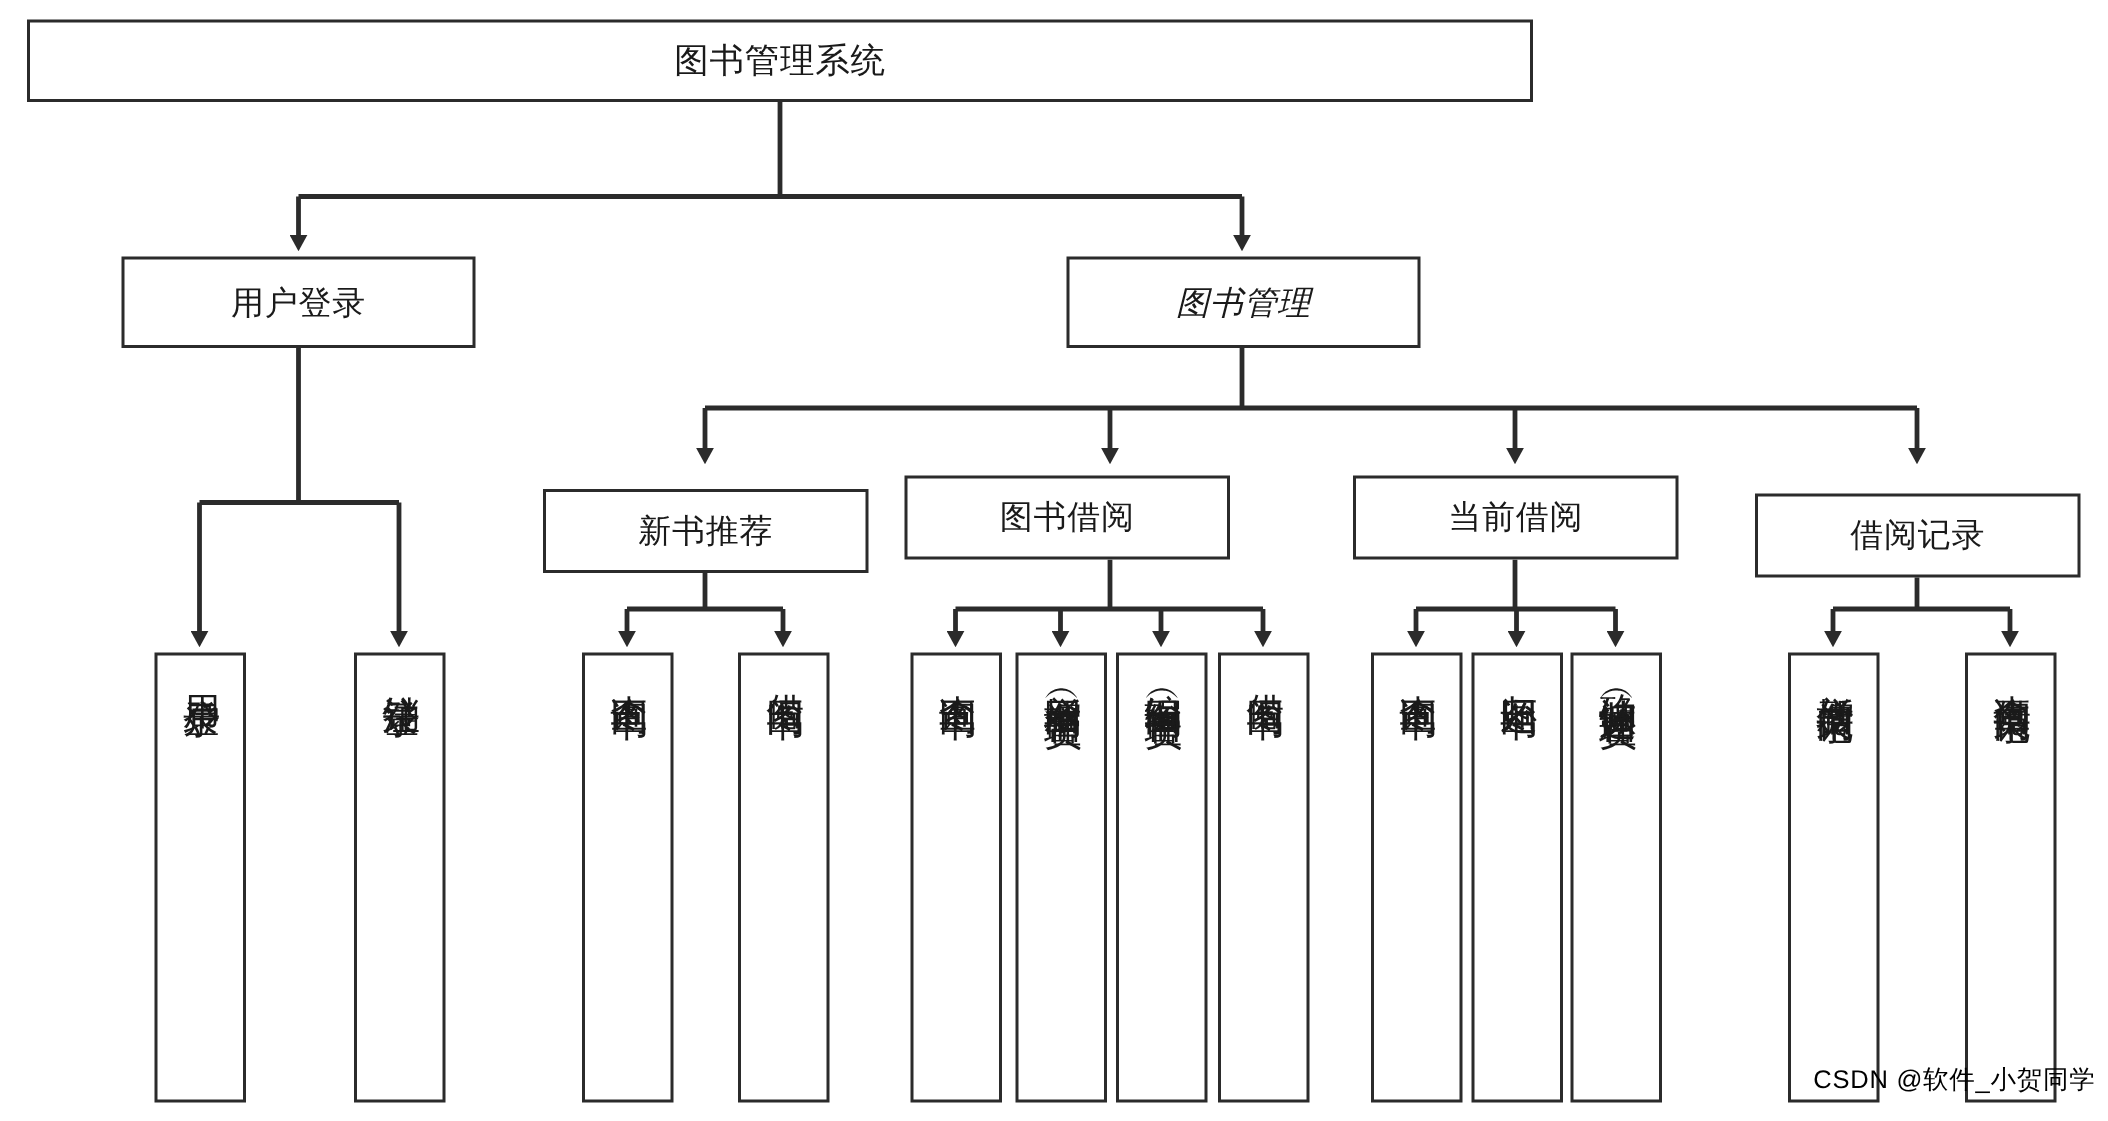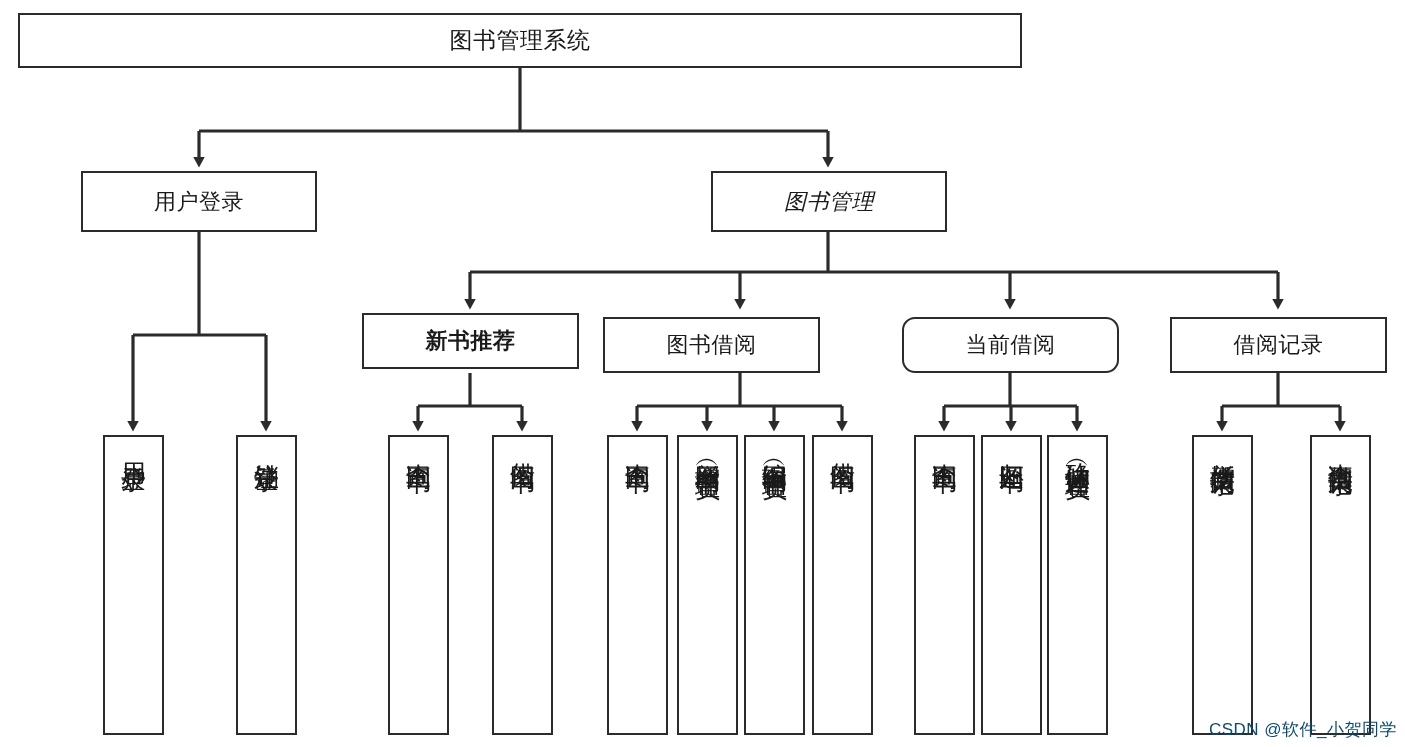--- a/index.html
+++ b/index.html
@@ -52,23 +52,23 @@
     writing-mode: vertical-rl;
     text-orientation: upright;
     font-size: 25px;
     letter-spacing: 2px;
     line-height: 1;
   }
   .node.root .node-label { font-size: 23px; }
   .watermark {
     position: absolute;
     right: 8px;
-    bottom: 6px;
+    bottom: 16px;
     font-size: 17px;
-    color: #0c4a6e;
+    color: #000000;
     letter-spacing: 0.5px;
     white-space: nowrap;
     pointer-events: none;
   }
 </style>
 </head>
 <body>
 
 <div id="canvas">
 
@@ -129,30 +129,30 @@
     <span class="node-label">图书管理系统</span>
   </div>
 
   <div class="node horizontal" style="left:81px; top:171px; width:236px; height:61px;">
     <span class="node-label">用户登录</span>
   </div>
   <div class="node horizontal" style="left:711px; top:171px; width:236px; height:61px;font-style:italic;">
     <span class="node-label">图书管理</span>
   </div>
 
-  <div class="node horizontal" style="left:362px; top:313px; width:217px; height:56px;font-weight:bold;">
+  <div class="node horizontal" style="left:362px; top:326px; width:217px; height:56px;">
     <span class="node-label">新书推荐</span>
   </div>
   <div class="node horizontal" style="left:603px; top:317px; width:217px; height:56px;">
     <span class="node-label">图书借阅</span>
   </div>
-  <div class="node horizontal" style="left:902px; top:317px; width:217px; height:56px;border-radius:13px;">
+  <div class="node horizontal" style="left:902px; top:317px; width:217px; height:56px;">
     <span class="node-label">当前借阅</span>
   </div>
-  <div class="node horizontal" style="left:1170px; top:317px; width:217px; height:56px;">
+  <div class="node horizontal" style="left:1170px; top:329px; width:217px; height:56px;">
     <span class="node-label">借阅记录</span>
   </div>
 
   <div class="node vertical" style="left:103px; top:435px; width:61px; height:300px;">
     <span class="node-label">用户登录</span>
   </div>
   <div class="node vertical" style="left:236px; top:435px; width:61px; height:300px;">
     <span class="node-label">注销登录</span>
   </div>
 

